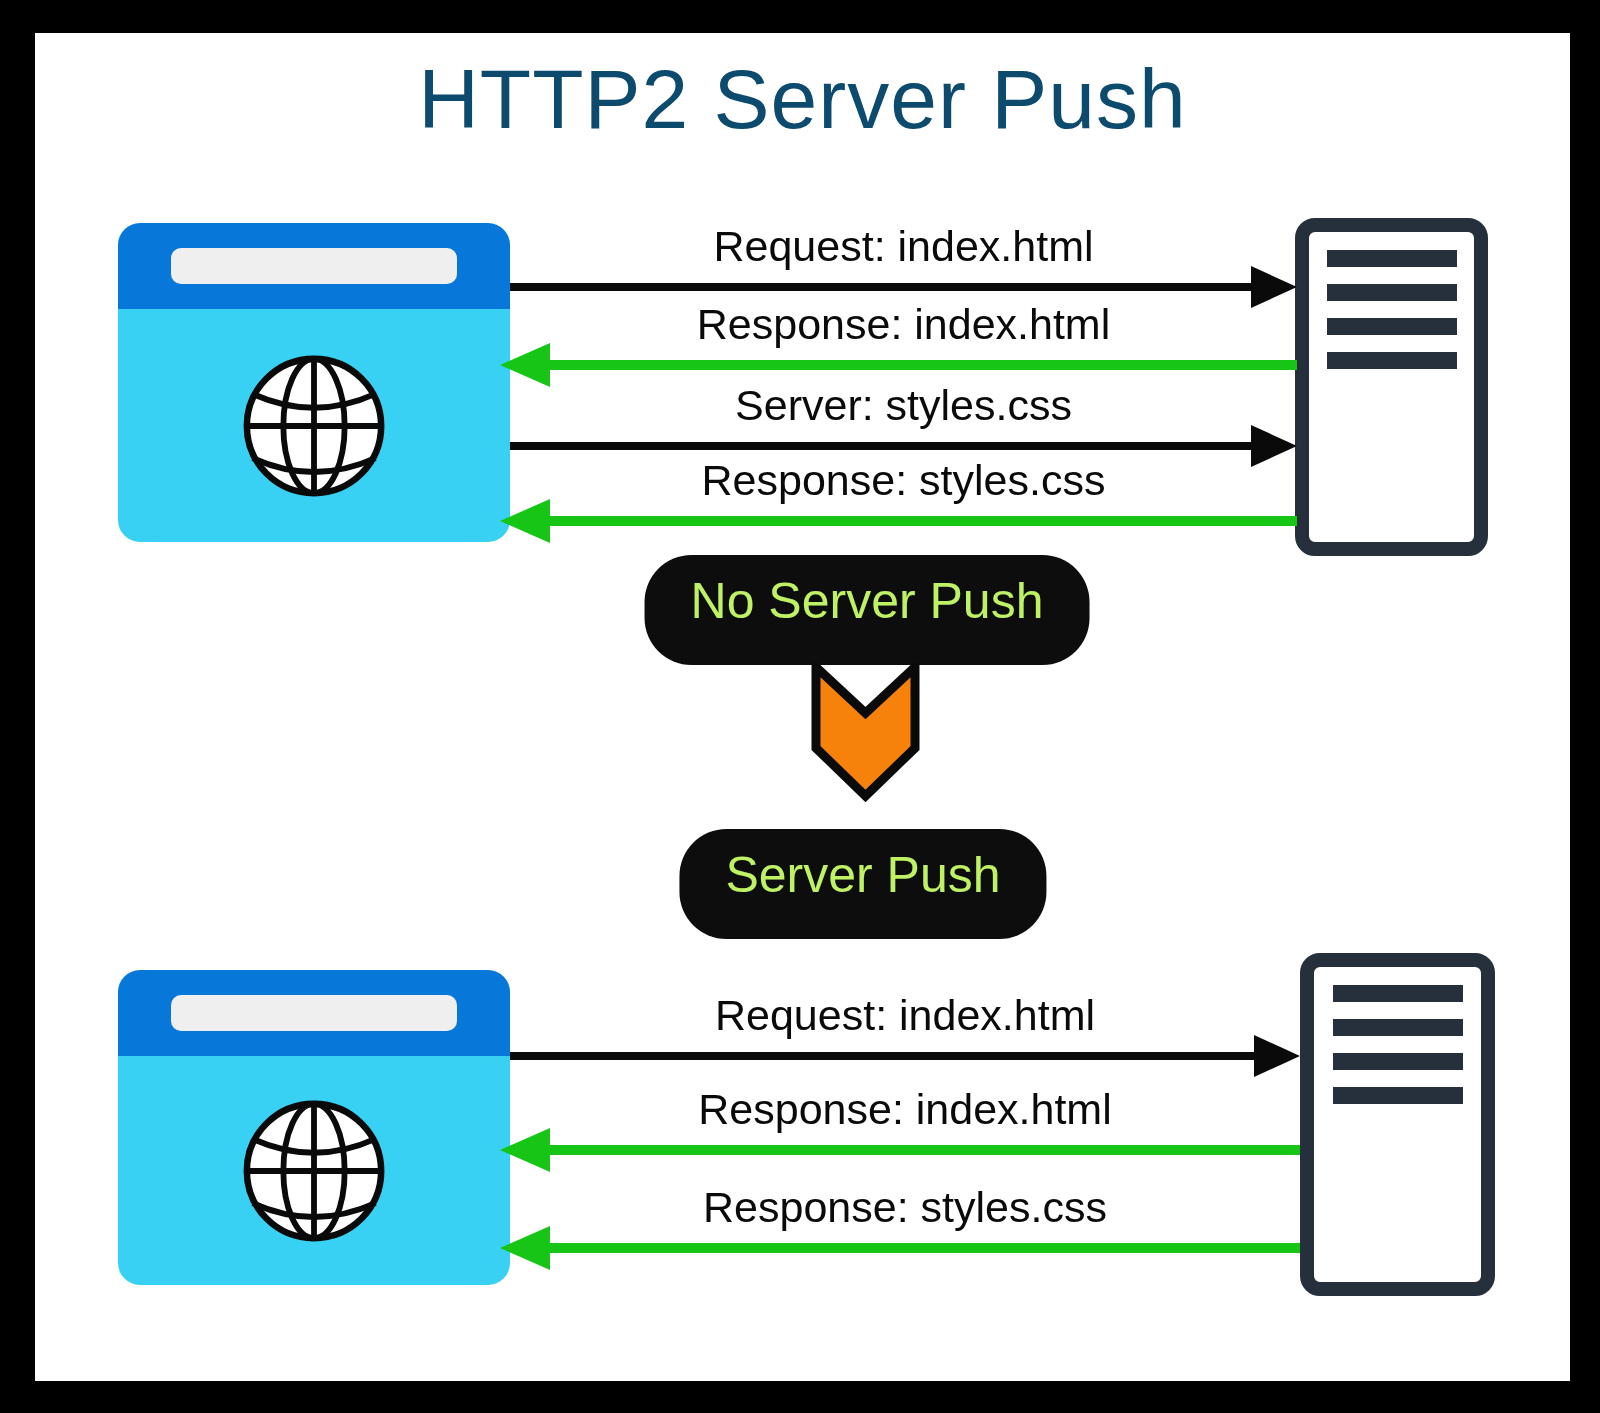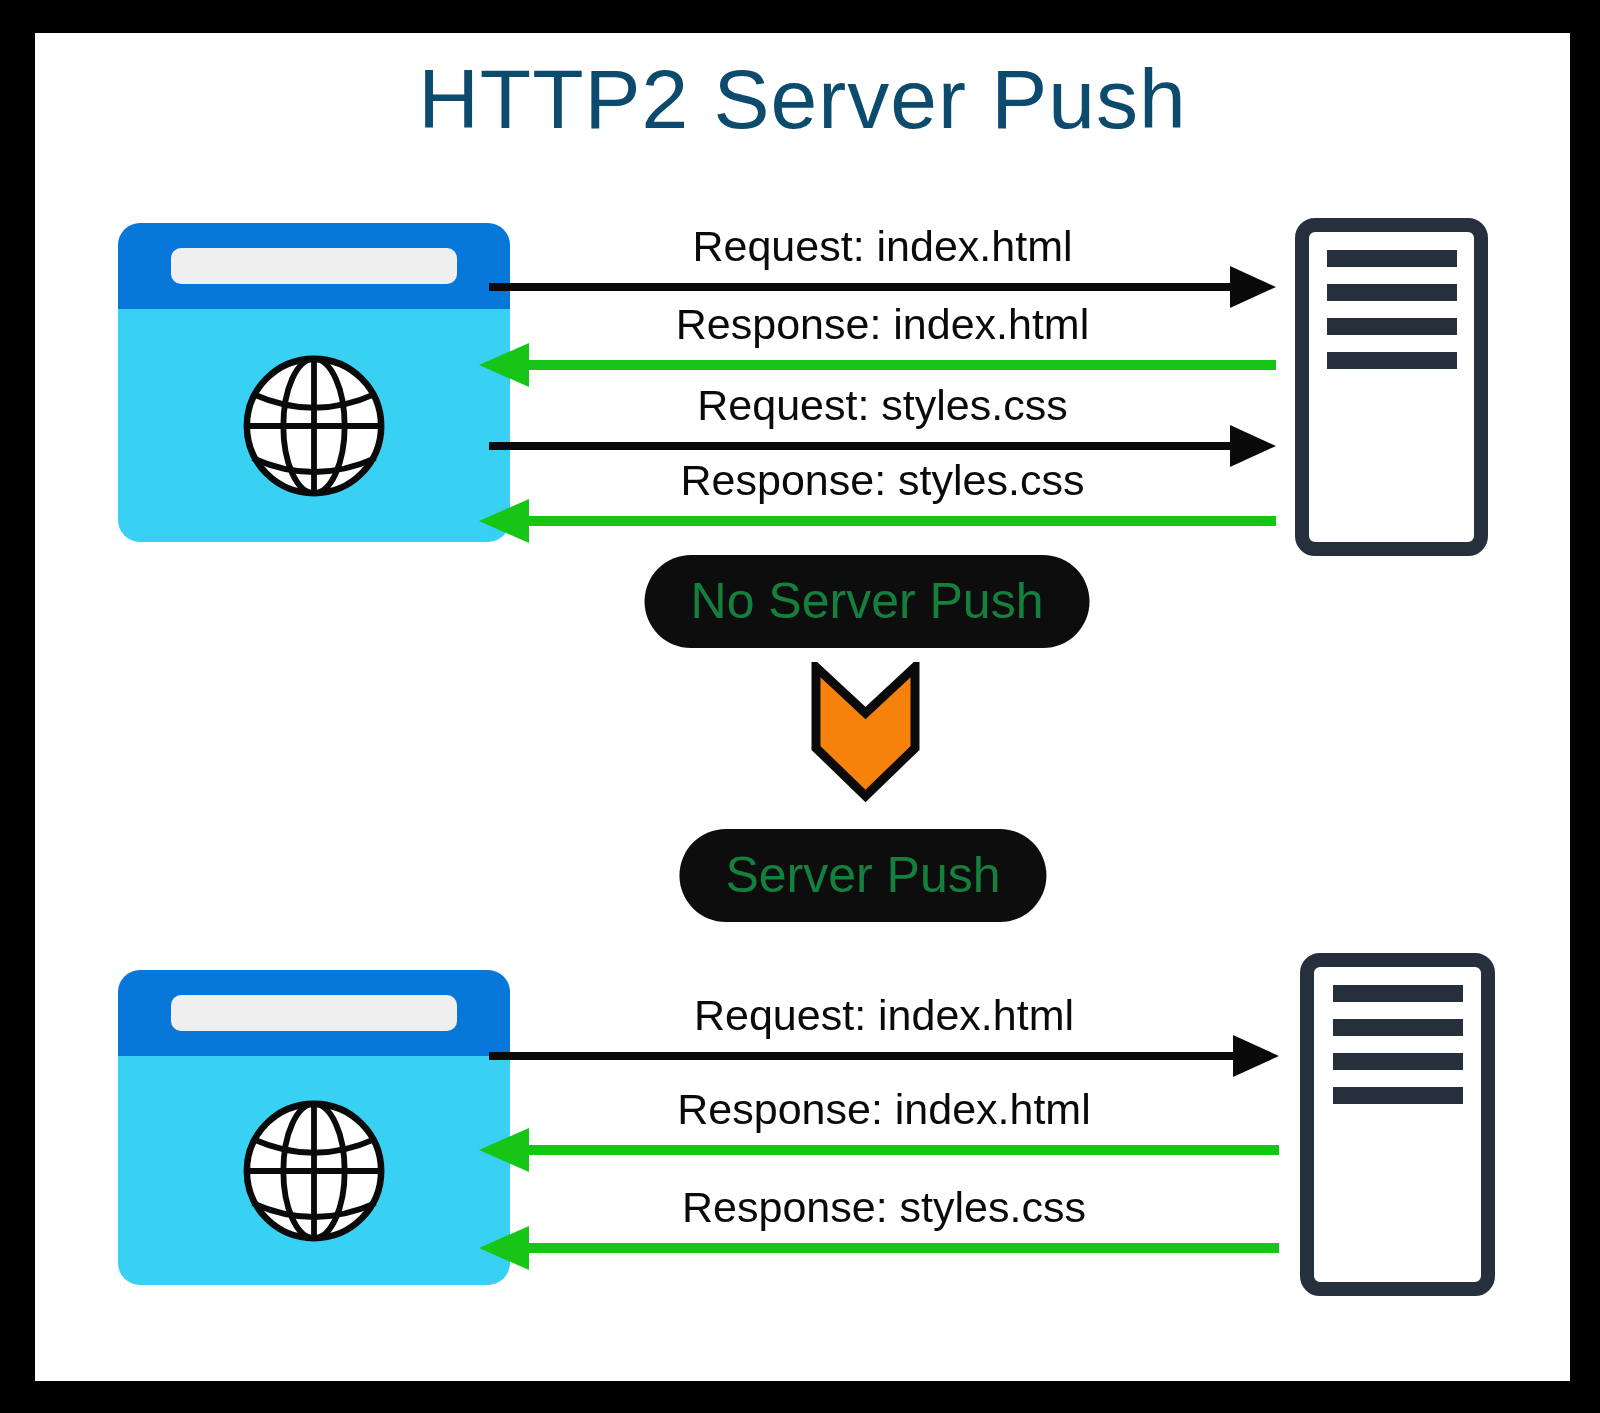--- a/index.html
+++ b/index.html
@@ -48,21 +48,21 @@
     border-radius:20px;
     padding-top:18px;
   }
   .server-slot {
     width:130px; height:17px; background:var(--server,#26303d);
     margin:0 auto 17px auto;
   }
 
   
   .msg {
-    position:absolute; left:454px; width:787px; height:76px;
+    position:absolute; left:475px; width:787px; height:76px;
   }
   .msg-label {
     position:absolute; top:0; left:0; width:100%;
     text-align:center; font-size:43px; line-height:50px; color:#0a0a0a;
   }
   .arrow { position:absolute; left:0; right:0; top:44px; height:44px; }
   .arrow.request .line {
     position:absolute; left:0; right:34px; top:18px; height:8px;
     background:var(--request-arrow,#0a0a0a);
   }
@@ -77,22 +77,22 @@
   }
   .arrow.response .head {
     position:absolute; left:-10px; top:0; width:0; height:0;
     border-top:22px solid transparent; border-bottom:22px solid transparent;
     border-right:50px solid var(--response-arrow,#17c517);
   }
 
   
   .pill {
     position:absolute; transform:translateX(-50%);
-    background:var(--pill-bg,#0d0d0d); color:#15803d;
-    height:93px; line-height:93px; border-radius:47px;
+    background:var(--pill-bg,#0d0d0d); color:#bef264;
+    height:110px; line-height:93px; border-radius:47px;
     padding:0 46px; font-size:50px; white-space:nowrap;
     text-align:right;
   }
   .chevron { position:absolute; }
 </style>
 </head>
 <body>
 
 <div class="frame">
 
@@ -131,21 +131,21 @@
 
   <div class="msg" style="top:266px;">
     <div class="msg-label">Response: index.html</div>
     <div class="arrow response">
       <div class="line"></div>
       <div class="head"></div>
     </div>
   </div>
 
   <div class="msg" style="top:347px;">
-    <div class="msg-label">Request: styles.css</div>
+    <div class="msg-label">Server: styles.css</div>
     <div class="arrow request">
       <div class="line"></div>
       <div class="head"></div>
     </div>
   </div>
 
   <div class="msg" style="top:422px;">
     <div class="msg-label">Response: styles.css</div>
     <div class="arrow response">
       <div class="line"></div>

